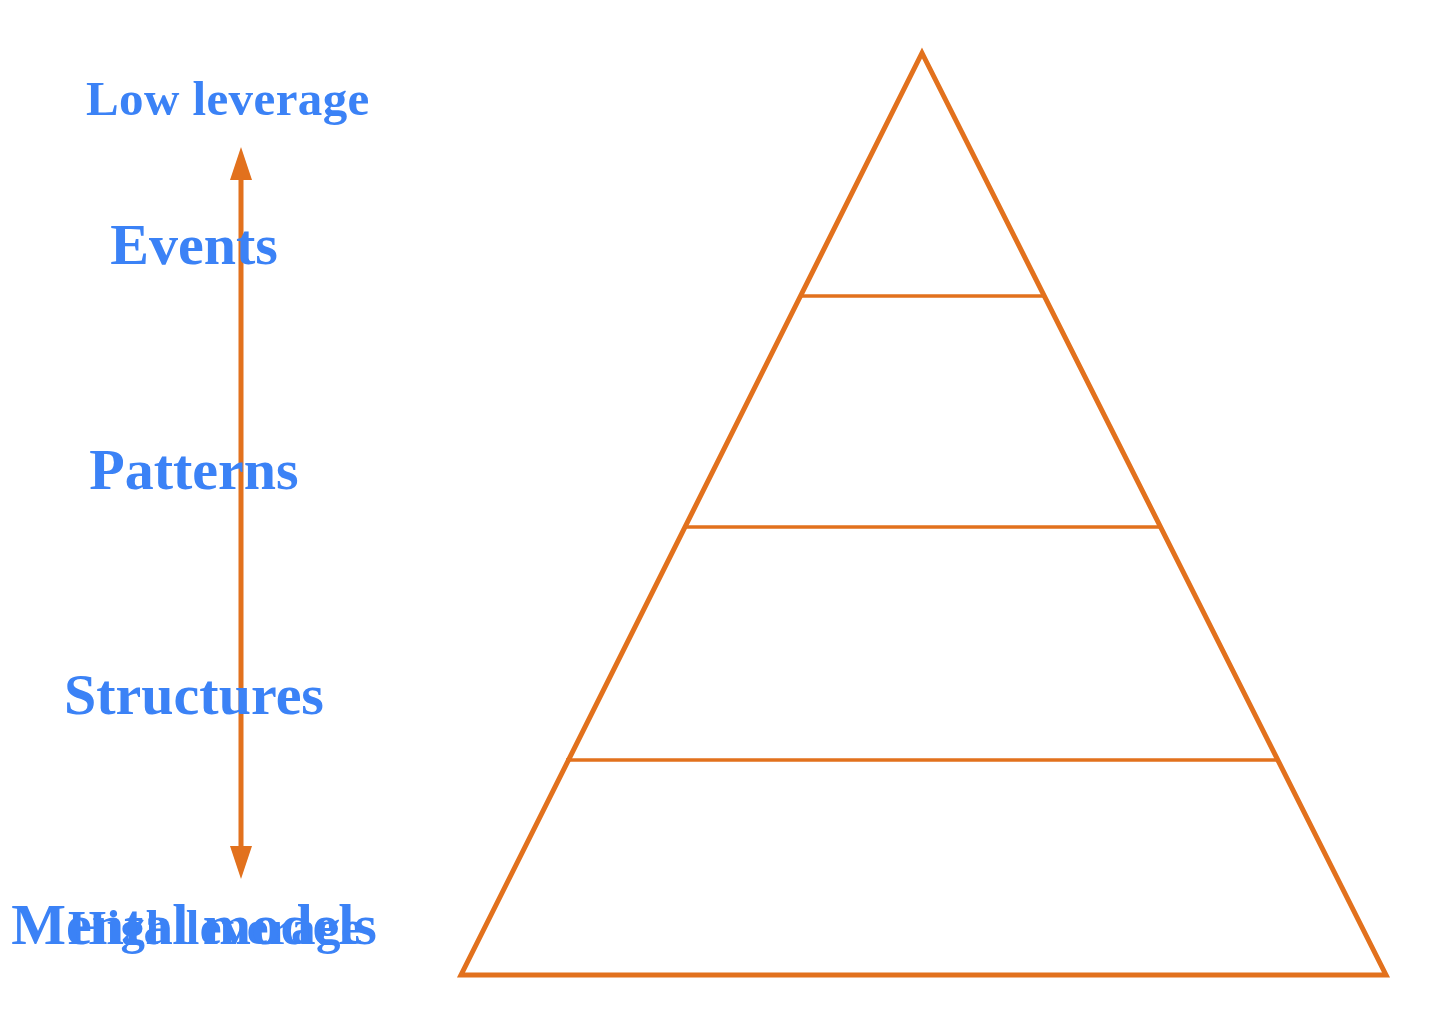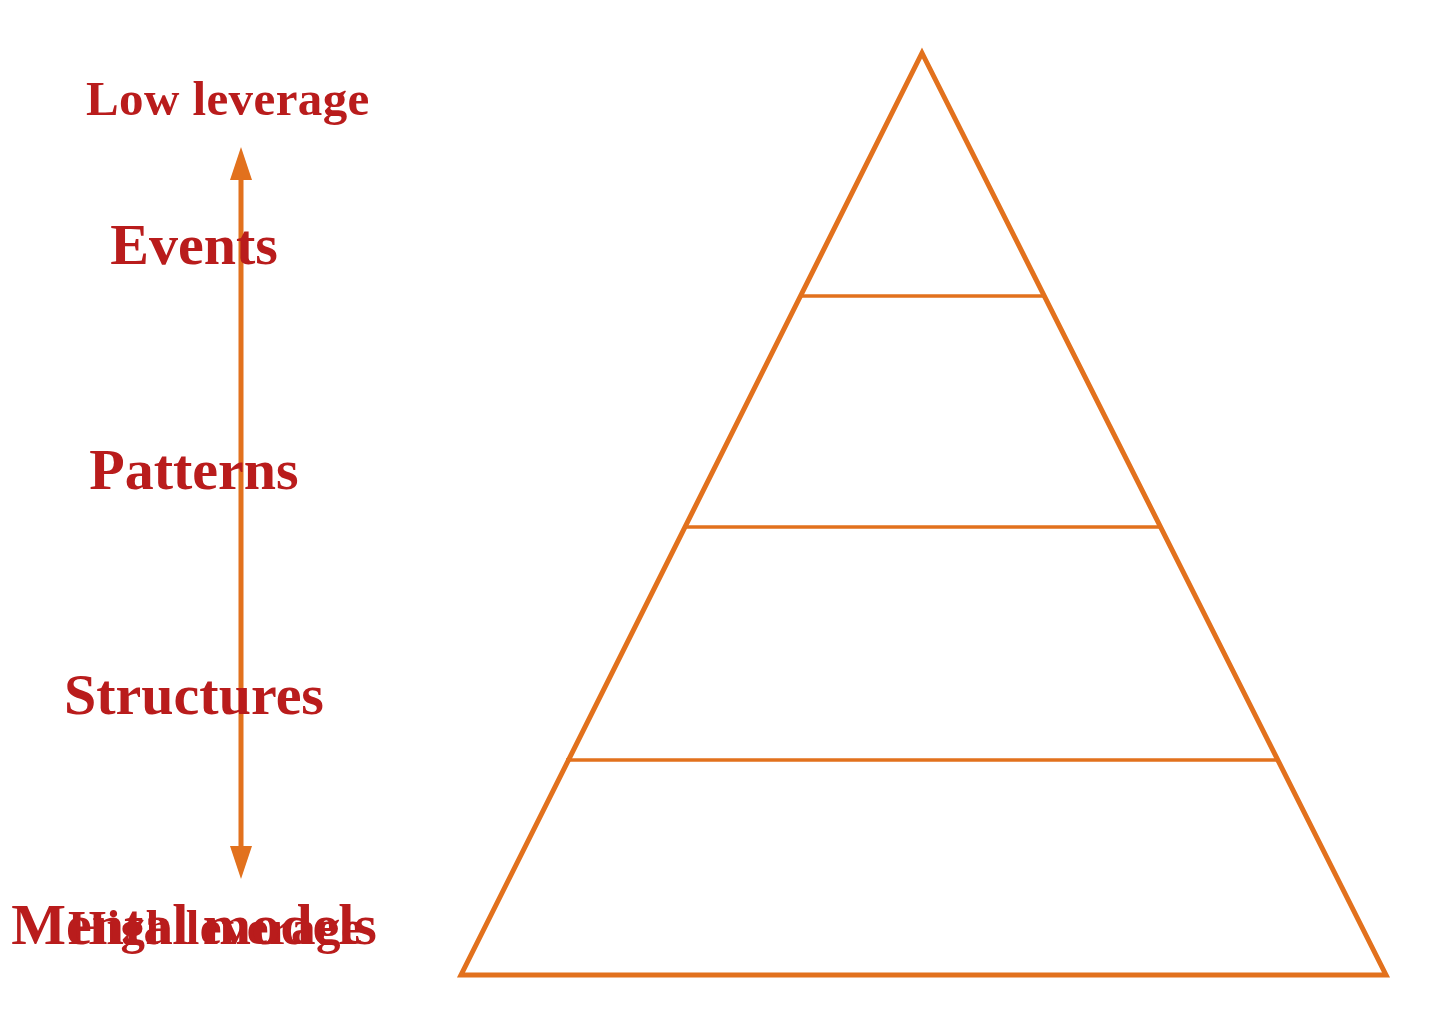--- a/index.html
+++ b/index.html
@@ -23,21 +23,21 @@
     left: 0;
     top: 0;
     width: 1456px;
     height: 1033px;
     display: block;
   }
   .txt {
     position: absolute;
     font-family: "Liberation Serif", "DejaVu Serif", serif;
     font-weight: 700;
-    color: #b91c1c;
+    color: #3b82f6;
     white-space: nowrap;
     line-height: 1;
     -webkit-font-smoothing: antialiased;
   }
   
   .tier-label {
     font-size: 58px;
     left: 0;
     width: 1456px;
     text-align: center;

